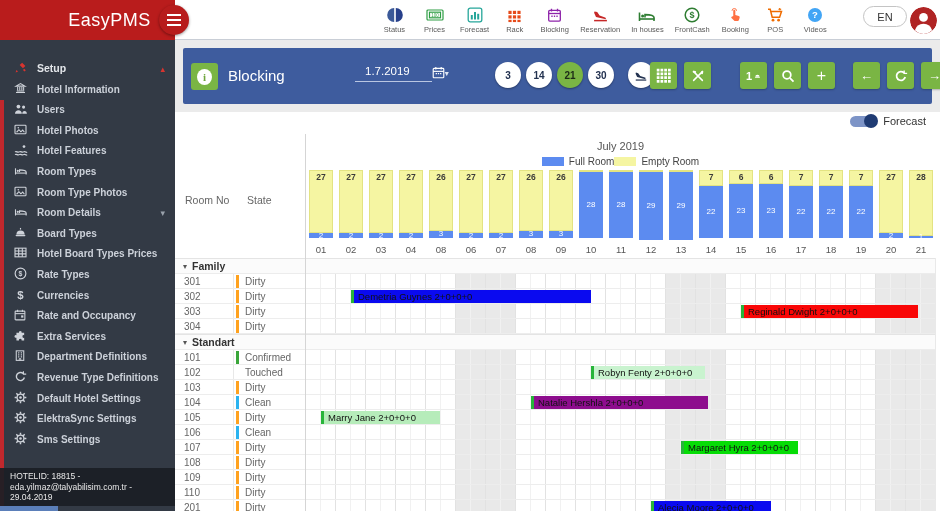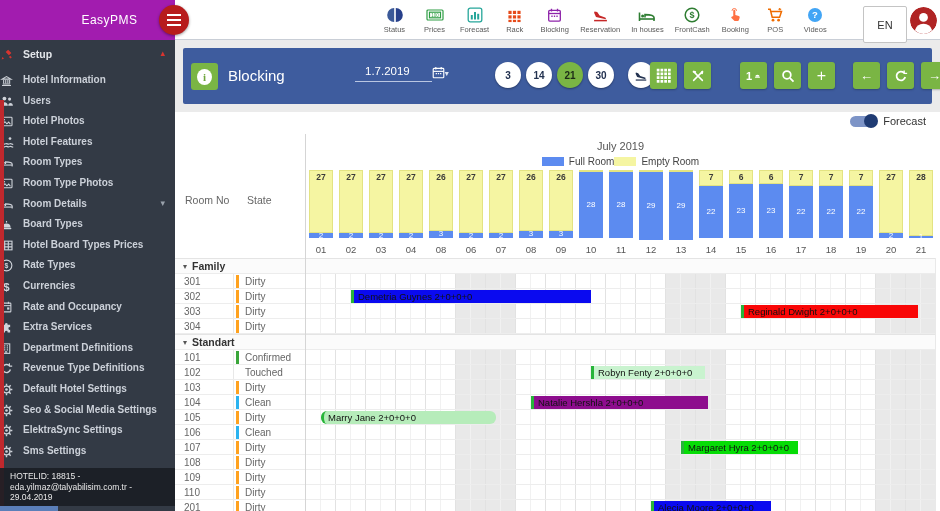--- a/index.html
+++ b/index.html
@@ -1,38 +1,38 @@
 <!DOCTYPE html>
 <html><head>
 <meta charset="utf-8">
 <style>
   html,body{margin:0;padding:0;background:#9e9e9e;}
   *{box-sizing:border-box;font-family:"Liberation Sans",sans-serif;}
   .app{position:relative;width:940px;height:511px;background:#ebebeb;overflow:hidden;margin:0 auto;}
 
   
   .topbar{position:absolute;left:0;top:0;width:940px;height:40px;background:#fff;border-bottom:1px solid #c9ced6;z-index:30;}
-  .logo-block{position:absolute;left:0;top:0;width:175px;height:40px;background:#a21caf;color:#fff;display:flex;align-items:center;justify-content:center;font-size:12px;letter-spacing:.5px;padding-left:44px;}
+  .logo-block{position:absolute;left:0;top:0;width:175px;height:40px;background:#b91c1c;color:#fff;display:flex;align-items:center;justify-content:center;font-size:18px;letter-spacing:.5px;padding-left:44px;}
   .burger{position:absolute;left:159px;top:5px;width:30px;height:30px;border-radius:50%;background:#b71c1c;border:none;display:flex;flex-direction:column;align-items:center;justify-content:center;gap:3px;cursor:pointer;box-shadow:0 1px 3px rgba(0,0,0,.4);}
   .burger i{display:block;width:14px;height:2px;background:#fff;}
   .topnav{position:absolute;left:378px;top:0;height:40px;display:flex;align-items:center;gap:7px;}
   .nav-item{display:flex;flex-direction:column;align-items:center;justify-content:center;min-width:33px;height:40px;cursor:pointer;padding:0 2px;}
   .nav-icon{height:17px;display:flex;align-items:center;}
   .nav-icon svg{display:block;}
   .nav-label{font-size:7.5px;color:#5a5a5a;margin-top:1px;white-space:nowrap;}
-  .lang-btn{position:absolute;right:33px;top:6px;width:44px;height:37px;background:#fff;border:1px solid #c4c4c4;border-radius:2px;font-size:11px;color:#333;cursor:pointer;}
+  .lang-btn{position:absolute;right:33px;top:6px;width:44px;height:21px;background:#fff;border:1px solid #c4c4c4;border-radius:12px;font-size:11px;color:#333;cursor:pointer;}
   .avatar{position:absolute;right:3px;top:7px;width:27px;height:27px;border-radius:50%;overflow:hidden;cursor:pointer;}
 
   
   .sidebar{position:absolute;left:0;top:40px;width:175px;height:471px;background:#333a45;z-index:20;}
   .side-search{display:block;width:151px;margin:10px 12px 6px;background:transparent;border:none;border-bottom:1px solid #59606b;color:#cfd3da;font-size:11px;padding:4px 0;outline:none;}
   .side-search::placeholder{color:#aeb4bd;}
   .side-accent{position:absolute;left:0;top:60px;bottom:4px;width:4px;background:#c0282d;}
   #side-menu{margin-top:8px;}
-  .side-item{display:flex;align-items:flex-start;height:20.6px;cursor:pointer;color:#ccd1d9;}
+  .side-item{display:flex;align-items:flex-end;height:20.6px;padding-left:14px;cursor:pointer;color:#ccd1d9;}
   .side-section{height:26px;color:#e3e6ea;}
   .side-section .side-label{font-weight:bold;font-size:10.5px;}
   .side-icon{width:15px;height:13px;margin-right:8px;display:flex;align-items:center;color:#cfd3da;flex:none;}
   .side-section .side-icon{color:#d8342f;}
   .side-icon svg{display:block;}
   .side-label{font-size:10px;font-weight:bold;white-space:nowrap;}
   .side-chevron{margin-left:auto;margin-right:10px;font-size:9px;color:#9aa1ab;}
   .side-section .side-chevron{color:#d8342f;}
   .side-footer{position:absolute;left:0;bottom:5px;width:175px;background:rgba(26,30,37,.92);color:#e8e8e8;font-size:8.5px;line-height:1.25;padding:3px 10px;z-index:5;}
   .side-scroll{position:absolute;left:0;bottom:0;width:58px;height:5px;background:#5b7fb9;z-index:6;}
@@ -401,30 +401,20 @@
         </div>
         <div class="side-item">
           <span class="side-icon">
             <svg width="13" height="13" viewBox="0 0 16 16">
               <circle cx="8" cy="8" r="4.2" fill="none" stroke="currentColor" stroke-width="1.6"></circle>
               <circle cx="8" cy="8" r="1.6" fill="currentColor"></circle>
               <path d="M8 .8v2.6M8 12.6v2.6M.8 8h2.6M12.6 8h2.6M2.9 2.9l1.9 1.9M11.2 11.2l1.9 1.9M13.1 2.9l-1.9 1.9M4.8 11.2l-1.9 1.9" stroke="currentColor" stroke-width="1.8"></path>
             </svg>
           </span>
           <span class="side-label">Default Hotel Settings</span>
-        </div>
-        <div class="side-item">
-          <span class="side-icon">
-            <svg width="13" height="13" viewBox="0 0 16 16">
-              <circle cx="8" cy="8" r="4.2" fill="none" stroke="currentColor" stroke-width="1.6"></circle>
-              <circle cx="8" cy="8" r="1.6" fill="currentColor"></circle>
-              <path d="M8 .8v2.6M8 12.6v2.6M.8 8h2.6M12.6 8h2.6M2.9 2.9l1.9 1.9M11.2 11.2l1.9 1.9M13.1 2.9l-1.9 1.9M4.8 11.2l-1.9 1.9" stroke="currentColor" stroke-width="1.8"></path>
-            </svg>
-          </span>
-          <span class="side-label">Seo &amp; Social Media Settings</span>
         </div>
         <div class="side-item">
           <span class="side-icon">
             <svg width="13" height="13" viewBox="0 0 16 16">
               <circle cx="8" cy="8" r="4.2" fill="none" stroke="currentColor" stroke-width="1.6"></circle>
               <circle cx="8" cy="8" r="1.6" fill="currentColor"></circle>
               <path d="M8 .8v2.6M8 12.6v2.6M.8 8h2.6M12.6 8h2.6M2.9 2.9l1.9 1.9M11.2 11.2l1.9 1.9M13.1 2.9l-1.9 1.9M4.8 11.2l-1.9 1.9" stroke="currentColor" stroke-width="1.8"></path>
             </svg>
           </span>
           <span class="side-label">ElektraSync Settings</span>
@@ -934,20 +924,20 @@
             <div class="t-row"></div>
             <div class="t-row"></div>
             <div class="t-row"></div>
             <div class="t-row"></div>
             <div class="t-row"></div>
             <div class="t-row"></div>
             <div class="resv" title="Demetria Guynes 2+0+0+0" style="left: 45px; width: 240px; top: 32px; background: rgb(10, 10, 240); border-left-color: rgb(40, 180, 58);">Demetria Guynes 2+0+0+0</div>
             <div class="resv" title="Reginald Dwight 2+0+0+0" style="left: 435px; width: 177px; top: 47px; background: rgb(249, 6, 6); border-left-color: rgb(40, 180, 58);">Reginald Dwight 2+0+0+0</div>
             <div class="resv" title="Robyn Fenty 2+0+0+0" style="left: 285px; width: 114px; top: 108px; background: rgb(201, 243, 207); border-left-color: rgb(40, 180, 58);">Robyn Fenty 2+0+0+0</div>
             <div class="resv" title="Natalie Hershla 2+0+0+0" style="left: 225px; width: 177px; top: 138px; background: rgb(141, 13, 141); border-left-color: rgb(40, 180, 58);">Natalie Hershla 2+0+0+0</div>
-            <div class="resv" title="Marry Jane 2+0+0+0" style="left: 15px; width: 175px; top: 153px; background: rgb(182, 236, 186); border-left-color: rgb(40, 180, 58); border-radius: 6px;">Marry Jane 2+0+0+0</div>
+            <div class="resv" title="Marry Jane 2+0+0+0" style="left: 15px; width: 119px; top: 153px; background: rgb(182, 236, 186); border-left-color: rgb(40, 180, 58);">Marry Jane 2+0+0+0</div>
             <div class="resv" title="Margaret Hyra 2+0+0+0" style="left: 375px; width: 117px; top: 183px; background: rgb(6, 220, 6); border-left-color: rgb(40, 180, 58);">Margaret Hyra 2+0+0+0</div>
             <div class="resv" title="Alecia Moore 2+0+0+0" style="left: 345px; width: 120px; top: 243px; background: rgb(10, 10, 240); border-left-color: rgb(40, 180, 58);">Alecia Moore 2+0+0+0</div>
           </div>
       </div>
     </div>
   </main>
 </div>
 
 </body></html>

